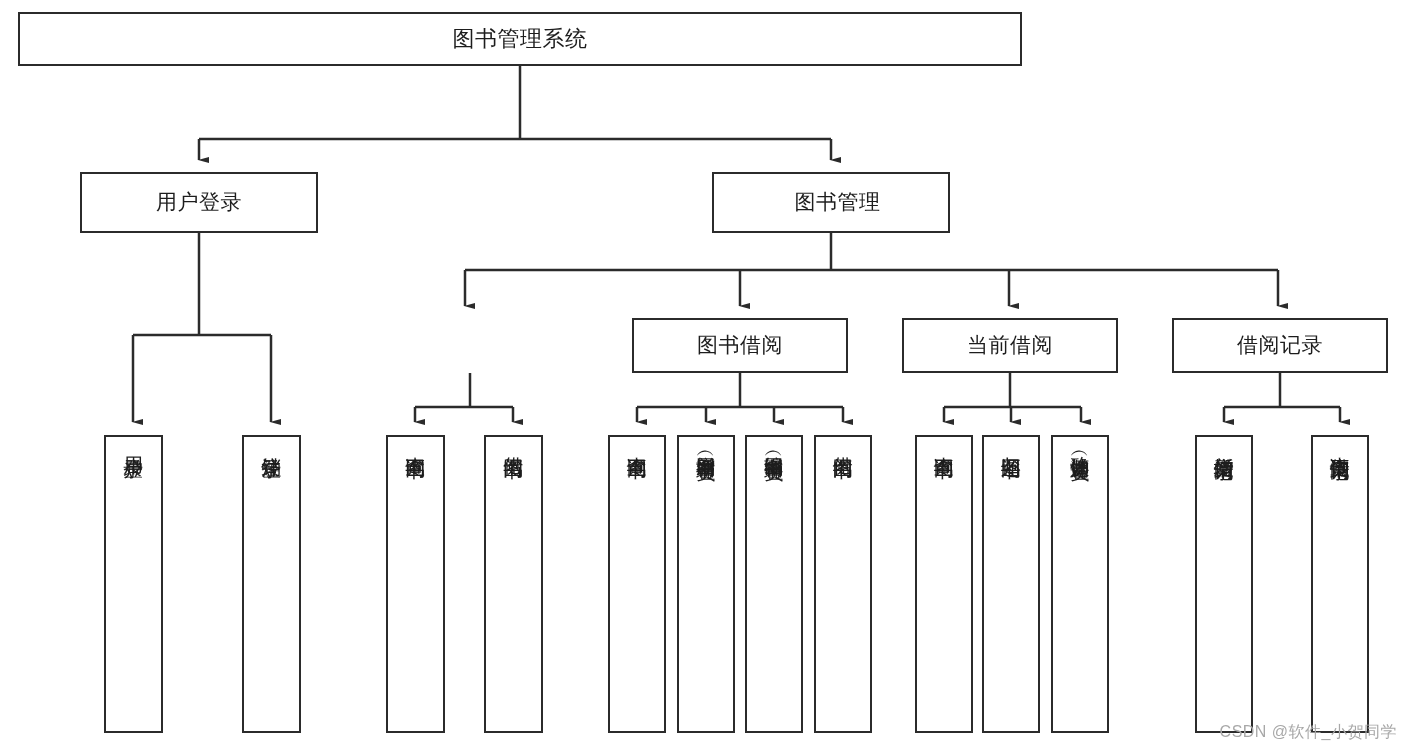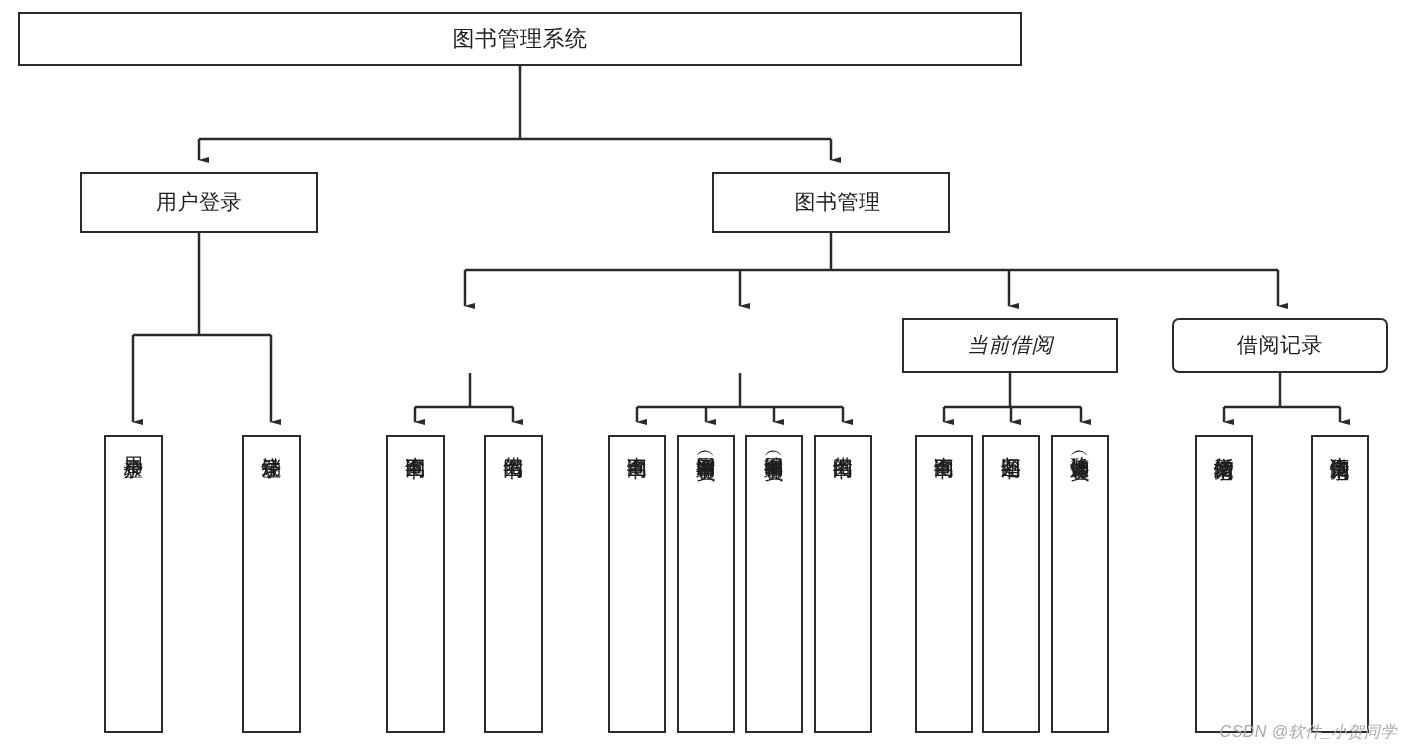--- a/index.html
+++ b/index.html
@@ -63,21 +63,20 @@
   .node.leaf.tall .label { font-size: 19px; }
   #watermark {
     position: absolute;
     right: 8px;
     bottom: 4px;
     font-size: 16px;
     color: #a8a8a8;
     z-index: 5;
     white-space: nowrap;
     letter-spacing: 0.5px;
-    font-style: italic;
   }
 </style>
 </head>
 <body>
 
 <div id="canvas">
 
   <svg id="wires" viewBox="0 0 1405 747">
     <defs>
       <marker id="arw" markerWidth="10" markerHeight="12" refX="3" refY="10" orient="auto" markerUnits="userSpaceOnUse">
@@ -132,24 +131,27 @@
     <span class="label">图书管理系统</span>
   </div>
 
   <div class="node" style="left:80px; top:172px; width:238px; height:61px;">
     <span class="label">用户登录</span>
   </div>
   <div class="node" style="left:712px; top:172px; width:238px; height:61px;padding-left:13px;">
     <span class="label">图书管理</span>
   </div>
 
-  <div class="node" style="left:902px; top:318px; width:216px; height:55px;font-style:italic;">
+  <div class="node" style="left:632px; top:318px; width:216px; height:55px;">
+    <span class="label">图书借阅</span>
+  </div>
+  <div class="node" style="left:902px; top:318px; width:216px; height:55px;">
     <span class="label">当前借阅</span>
   </div>
-  <div class="node" style="left:1172px; top:318px; width:216px; height:55px;border-radius:7px;">
+  <div class="node" style="left:1172px; top:318px; width:216px; height:55px;">
     <span class="label">借阅记录</span>
   </div>
 
   <div class="node leaf" style="left:104px; top:435px; width:59px; height:298px;">
     <span class="label">用户登录</span>
   </div>
   <div class="node leaf" style="left:242px; top:435px; width:59px; height:298px;">
     <span class="label">注销登录</span>
   </div>
 

